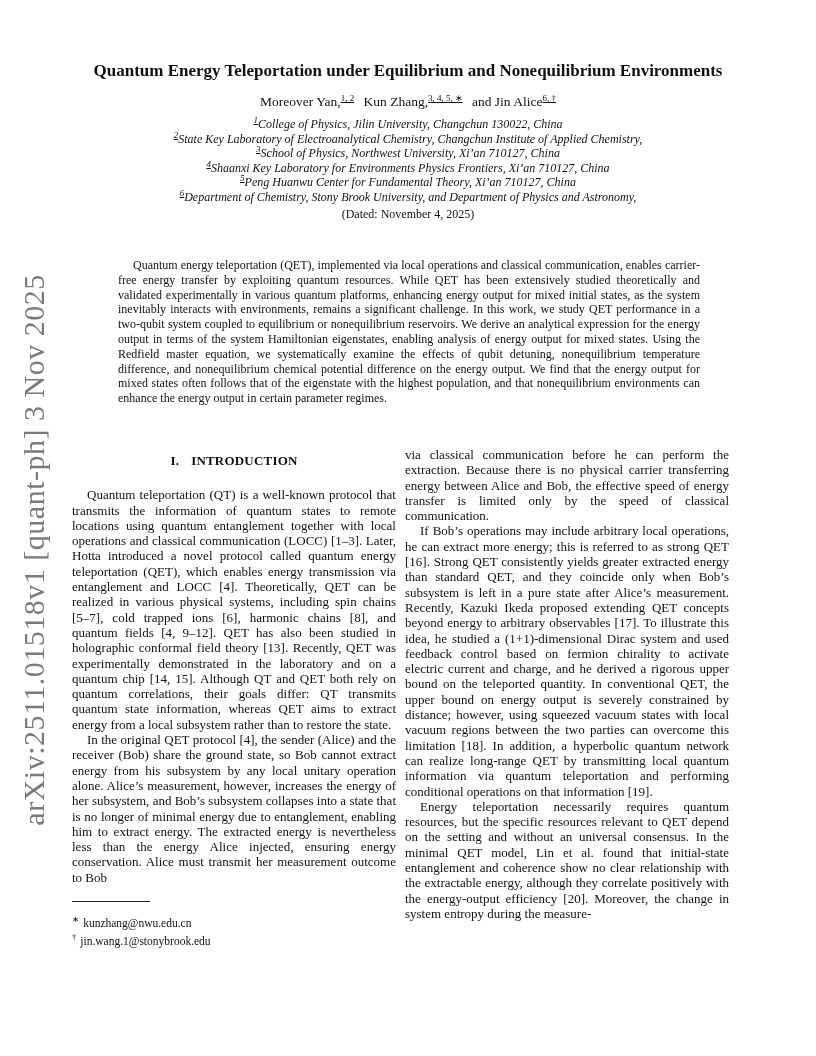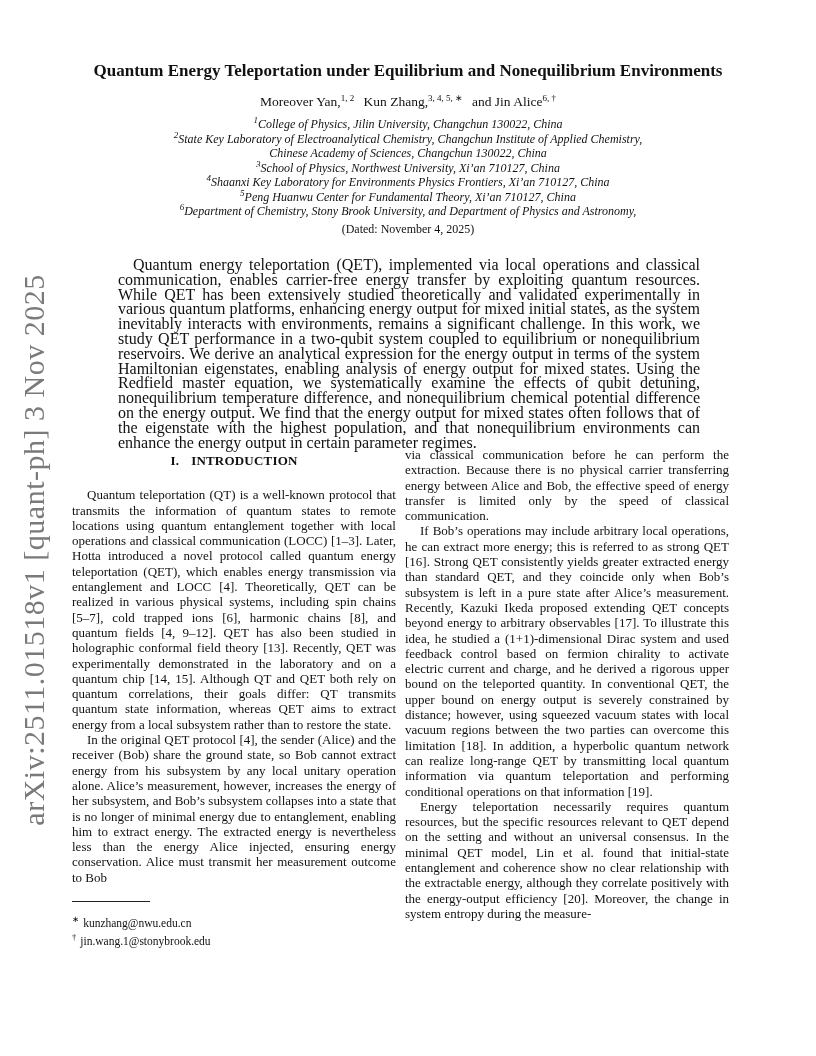--- a/index.html
+++ b/index.html
@@ -47,39 +47,40 @@
     line-height: 1.25;
   }
   .authors {
     margin-top: 13px;
     font-size: 13.5px;
   }
   .authors .author { margin: 0 3px; }
   .authors sup, .affil sup {
     font-size: 9px;
     line-height: 0;
+    text-decoration: underline;
   }
   .affils {
     margin-top: 7px;
     font-size: 12px;
     font-style: italic;
     line-height: 14.5px;
   }
   .dated {
     margin-top: 3px;
     font-size: 12px;
   }
 
   
   .abstract {
     position: absolute;
     top: 258px;
     left: 118px;
     width: 582px;
-    font-size: 16px;
+    font-size: 12px;
     line-height: 14.8px;
     text-align: justify;
   }
   .abstract p {
     margin: 0;
     text-indent: 15px;
   }
 
   
   .columns {
@@ -143,21 +144,20 @@
 
     <div class="authors">
       <span class="author"><span>Moreover Yan,</span><sup>1, 2</sup></span>
       <span class="author"><span>Kun Zhang,</span><sup>3, 4, 5, ∗</sup></span>
       <span class="author"><span>and Jin Alice</span><sup>6, †</sup></span>
     </div>
 
     <div class="affils">
       <div class="affil"><sup>1</sup><span>College of Physics, Jilin University, Changchun 130022, China</span></div>
       <div class="affil"><sup>2</sup><span>State Key Laboratory of Electroanalytical Chemistry, Changchun Institute of Applied Chemistry,</span></div>
-      <div class="affil"><sup></sup><span>Chinese Academy of Sciences, Changchun 130022, China</span></div>
       <div class="affil"><sup>3</sup><span>School of Physics, Northwest University, Xi’an 710127, China</span></div>
       <div class="affil"><sup>4</sup><span>Shaanxi Key Laboratory for Environments Physics Frontiers, Xi’an 710127, China</span></div>
       <div class="affil"><sup>5</sup><span>Peng Huanwu Center for Fundamental Theory, Xi’an 710127, China</span></div>
       <div class="affil"><sup>6</sup><span>Department of Chemistry, Stony Brook University, and Department of Physics and Astronomy,</span></div>
     </div>
 
     <div class="dated">(Dated: November 4, 2025)</div>
   </div>
 
   <div class="abstract">

